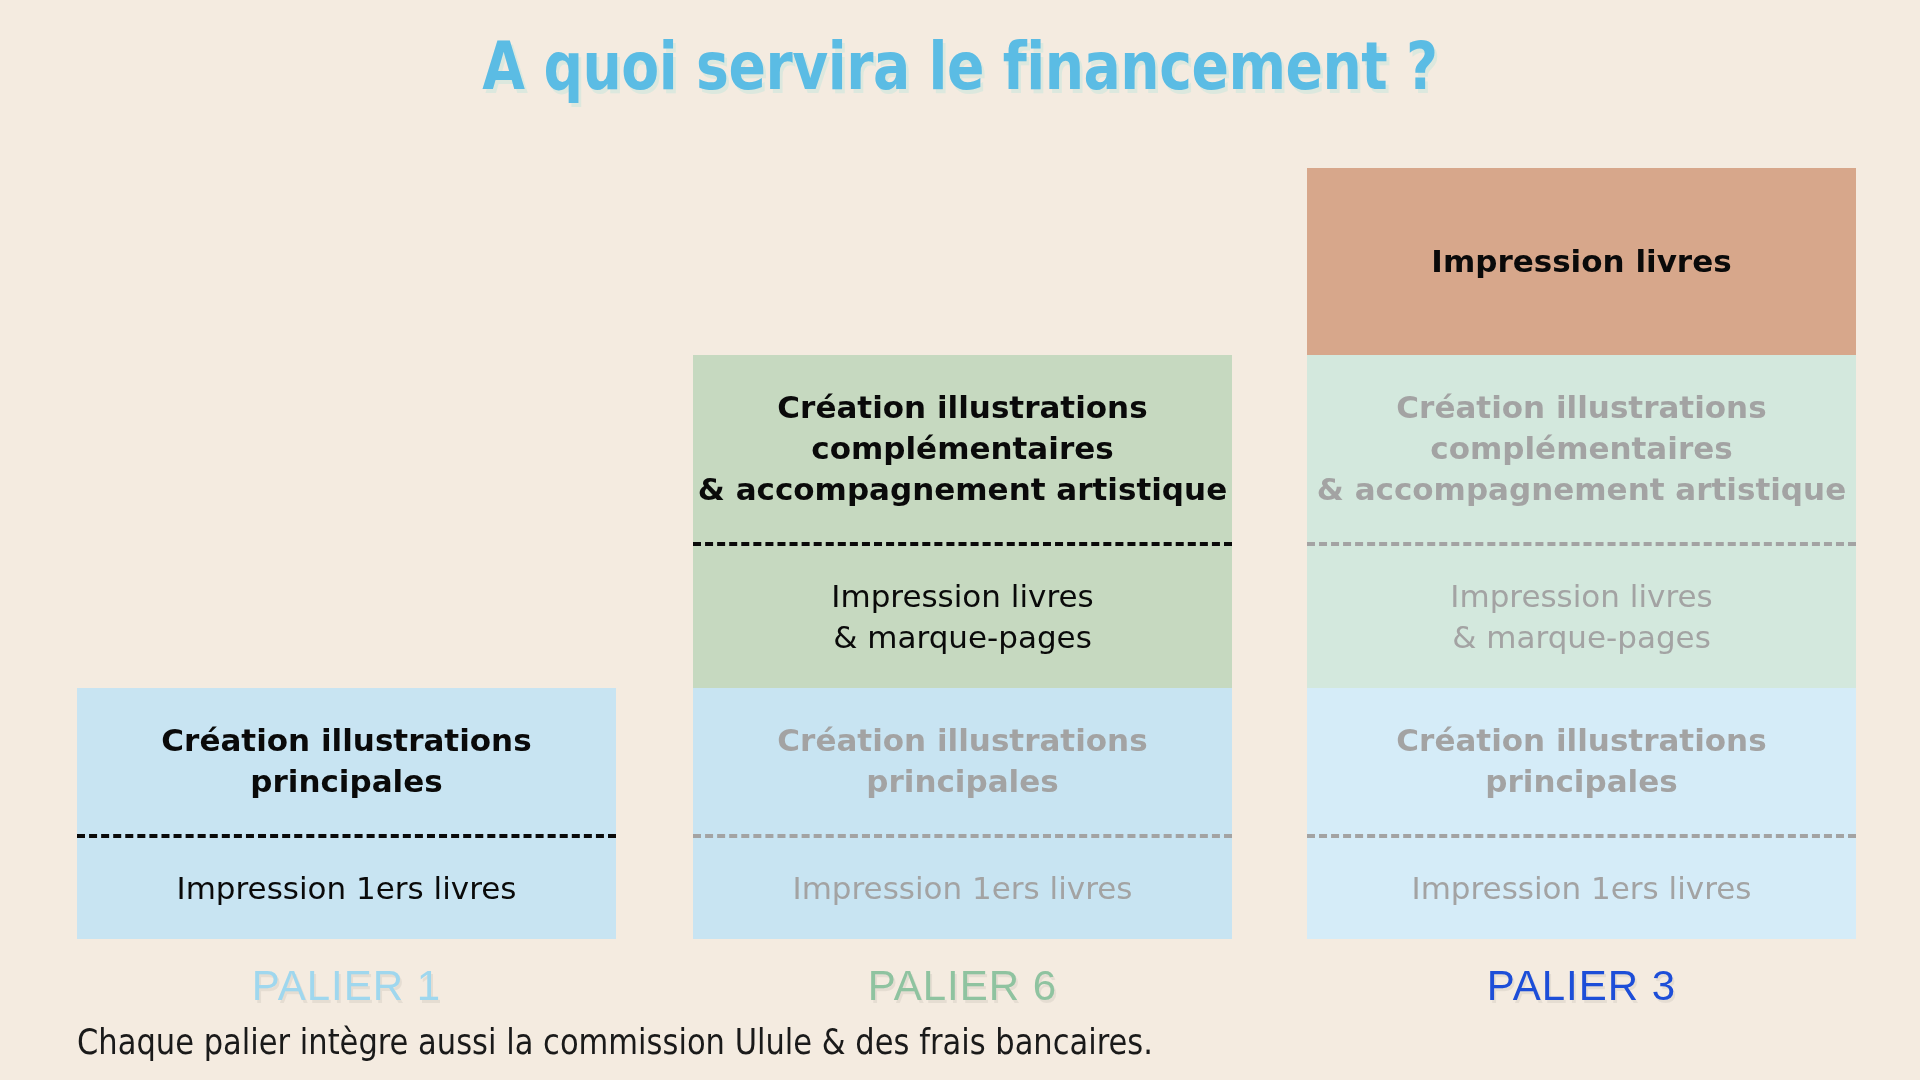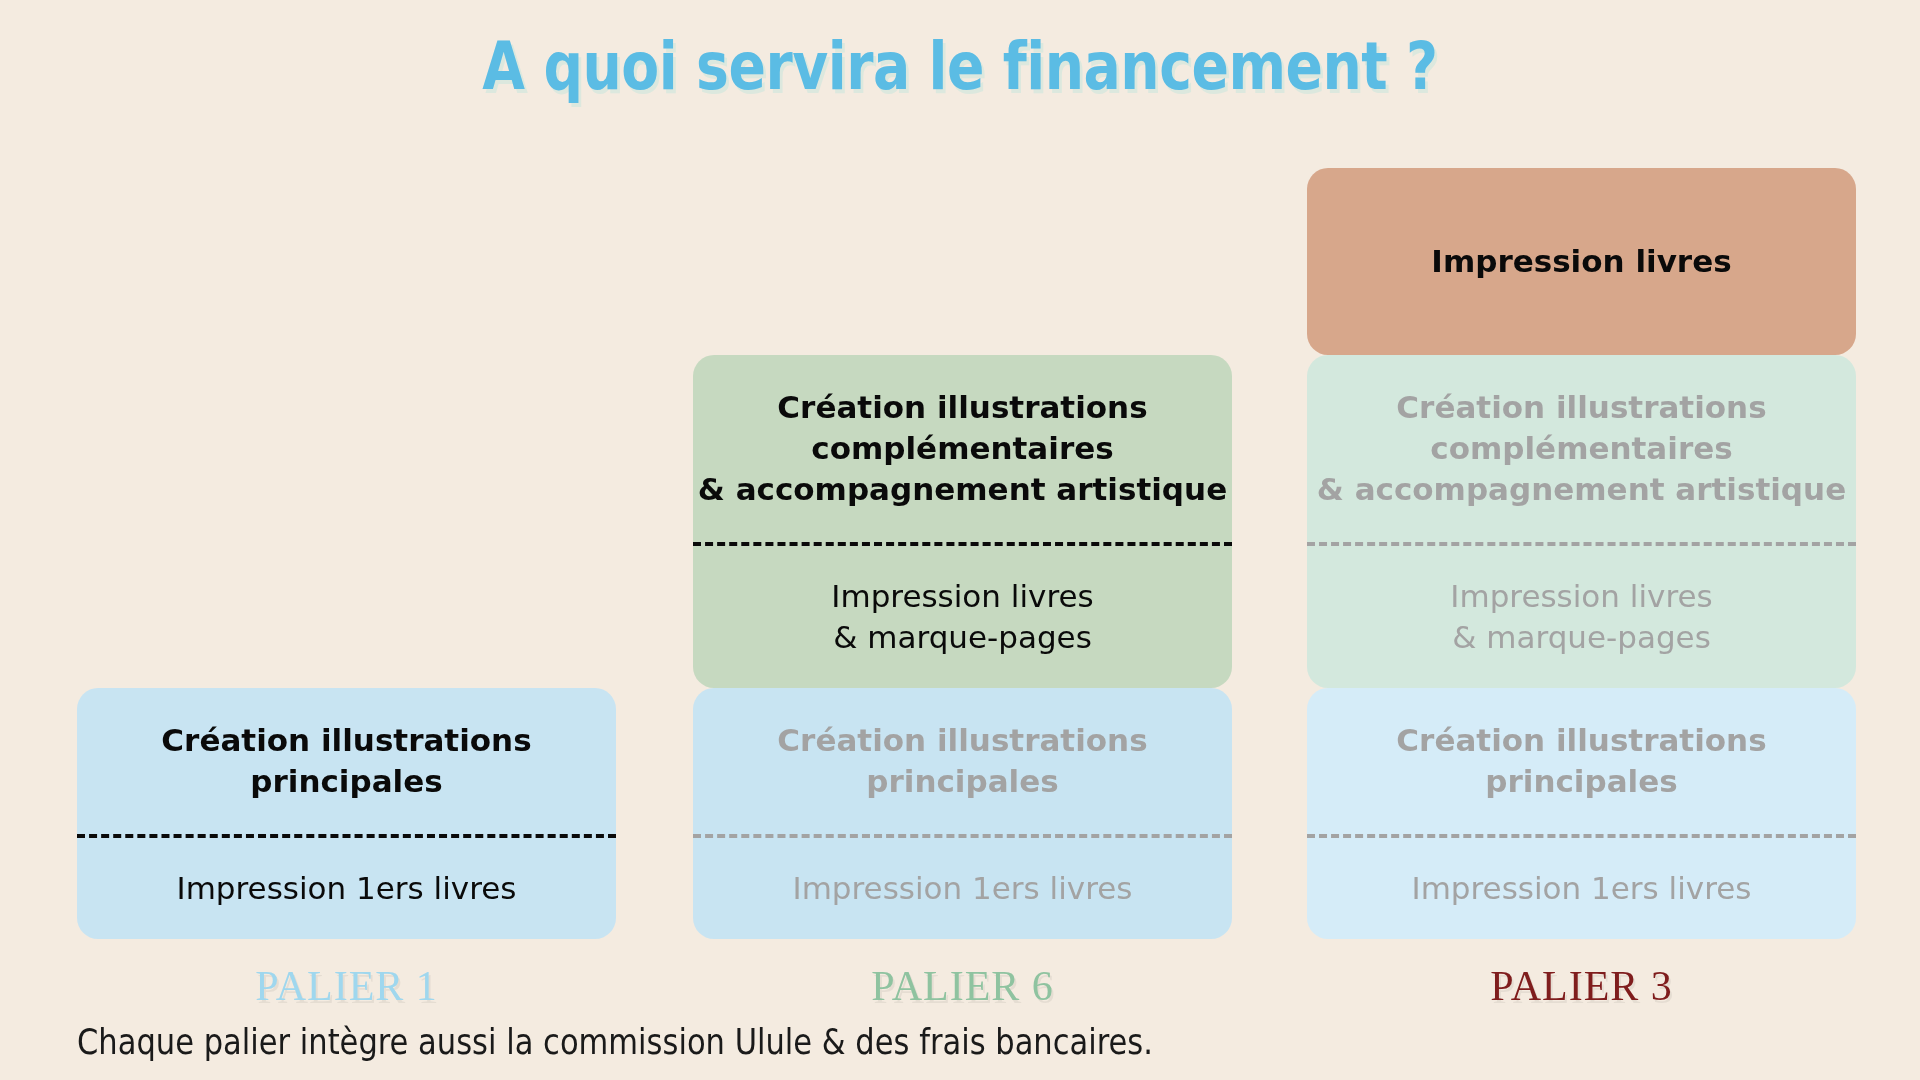--- a/index.html
+++ b/index.html
@@ -53,21 +53,20 @@
   #col-3 { left: 1307px; width: 549px; }
 
   .block {
     position: relative;
     box-sizing: border-box;
     display: flex;
     flex-direction: column;
     justify-content: center;
     align-items: center;
     text-align: center;
-    border-radius: 21px;
   }
 
   
   .bg-blue-strong  { background: #C8E4F2; }
   .bg-blue-faded   { background: #D5ECF8; }
   .bg-green-strong { background: #C6D9C0; }
   .bg-green-faded  { background: #D3E8DD; }
   .bg-terra        { background: #D7A78B; }
 
   
@@ -101,21 +100,21 @@
     border-top-width: 4px;
   }
   .active .divider { border-top-color: #0A0A0A; }
   .faded  .divider { border-top-color: #A3A3A3; }
 
   
   .palier {
     position: absolute;
     top: 962px;
     text-align: center;
-    font-family: Liberation Serif, serif;
+    font-family: Liberation Sans, sans-serif;
     font-size: 42px;
     font-weight: 400;
     letter-spacing: 1px;
     white-space: nowrap;
     text-shadow: 2px 3px 0 rgba(0,0,0,0.06);
   }
   #palier-1 { left: 77px;   width: 539px; }
   #palier-2 { left: 693px;  width: 539px; }
   #palier-3 { left: 1307px; width: 549px; }
 
@@ -200,15 +199,15 @@
         <div class="divider"></div>
         <div class="row body-row" style="height: 101px;">
           <div class="line body">Impression 1ers livres</div>
         </div>
       </div>
     </div>
 </div>
 
 <div class="palier" id="palier-1" style="color: rgb(159, 215, 238);">PALIER 1</div>
 <div class="palier" id="palier-2" style="color: rgb(143, 195, 160);">PALIER 6</div>
-<div class="palier" id="palier-3" style="color: #7f1d1d;">PALIER 3</div>
+<div class="palier" id="palier-3" style="color: #1d4ed8;">PALIER 3</div>
 
 <div id="footnote">Chaque palier intègre aussi la commission Ulule &amp; des frais bancaires.</div>
 
 </body></html>

